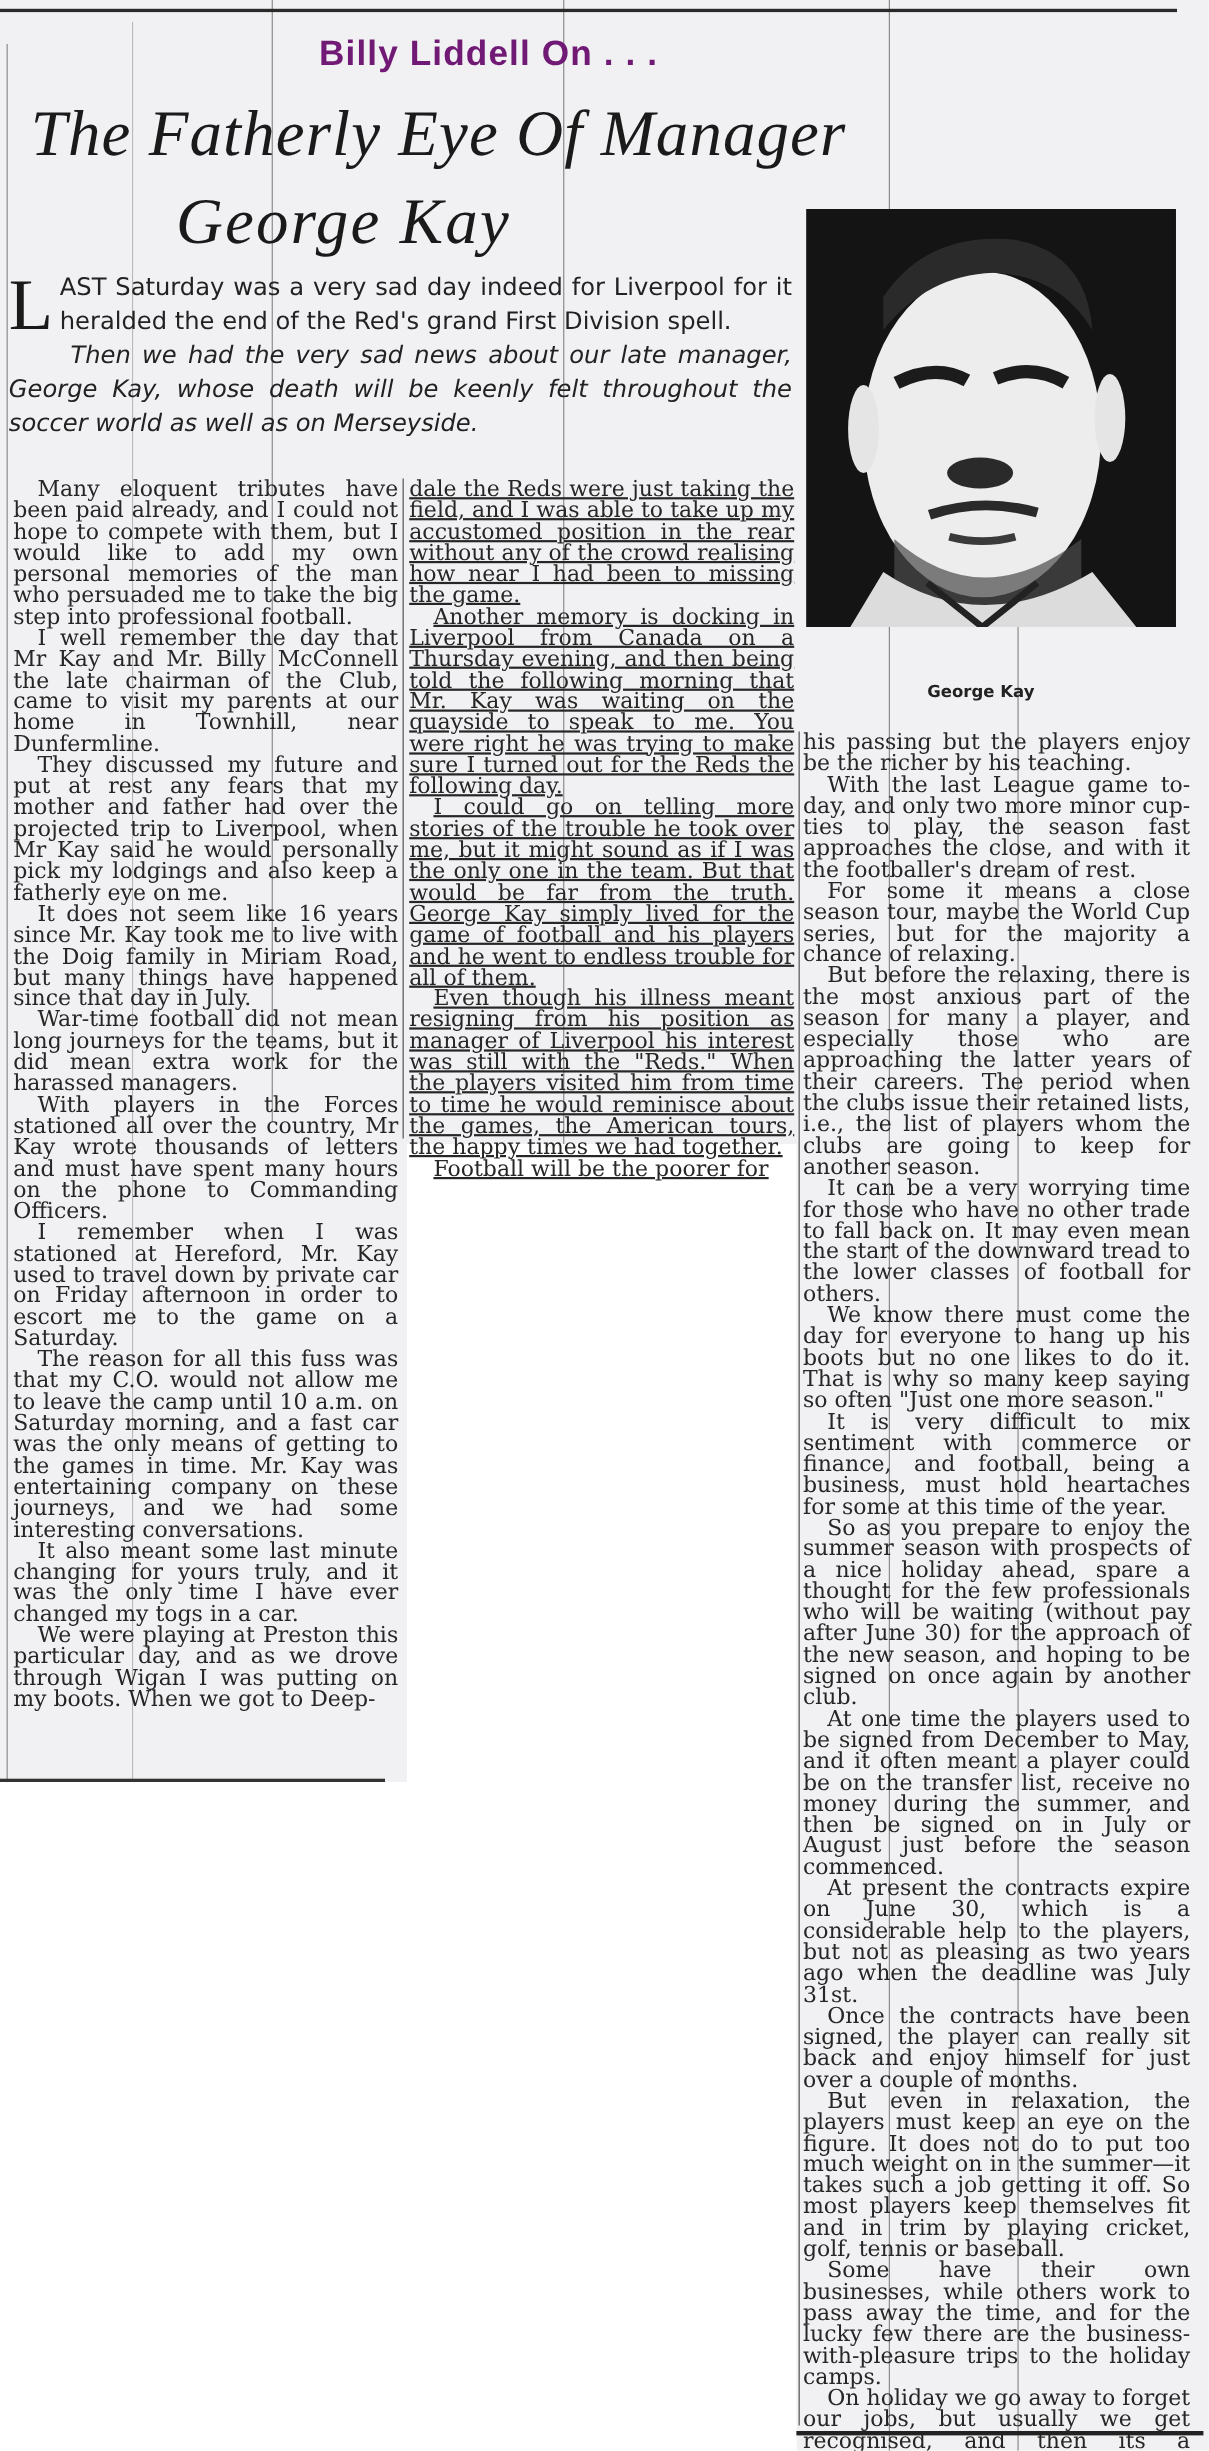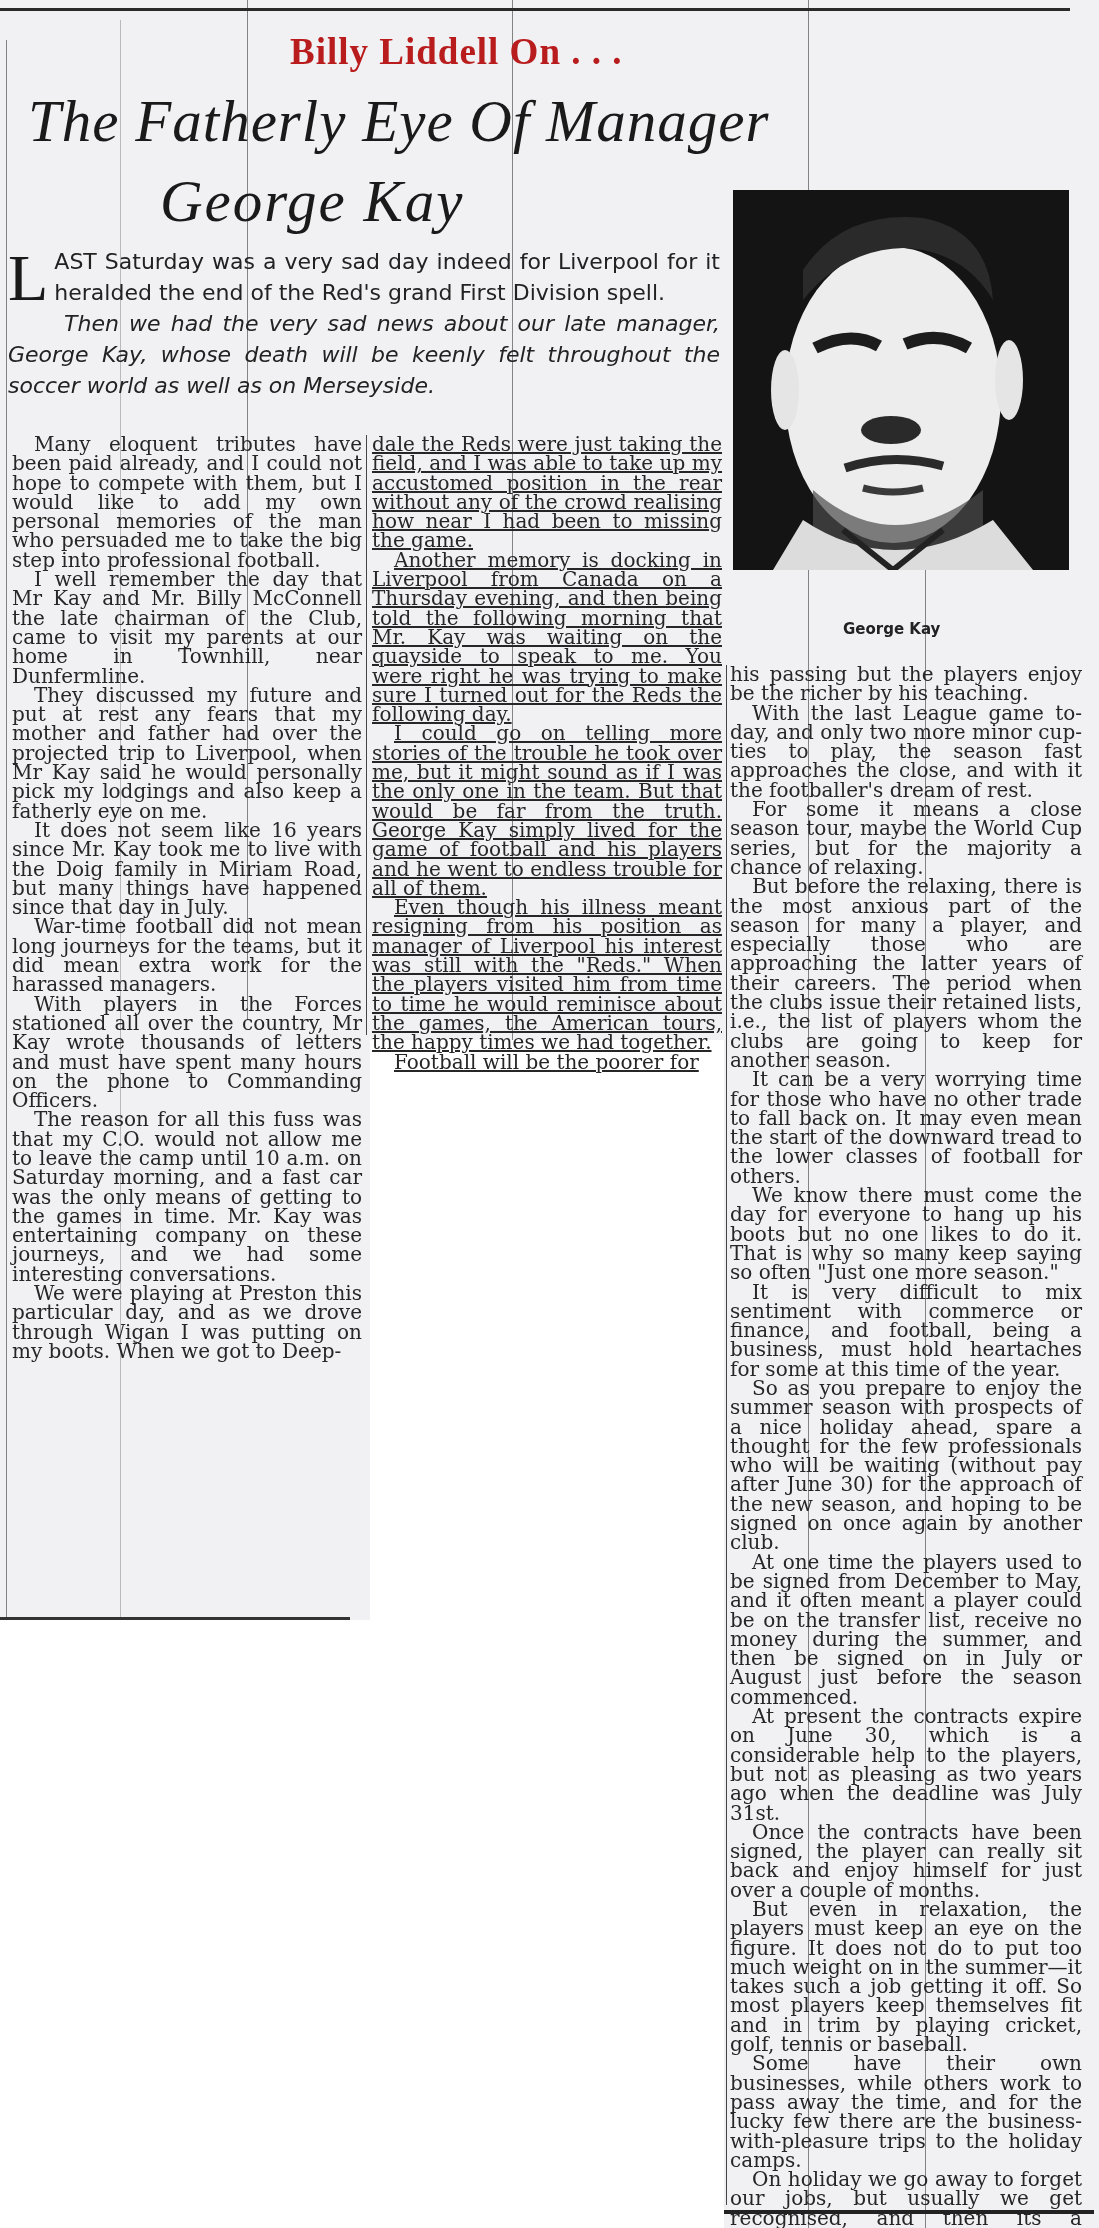--- a/index.html
+++ b/index.html
@@ -5,22 +5,22 @@
     html, body { margin: 0; padding: 0; background: #ffffff; }
     body { width: 1099px; height: 2228px; position: relative; overflow: hidden;
            font-family: "DejaVu Serif", serif; color: #1b1b1b; }
     .clip { position: absolute; background: #f1f0f2; }
     .clip-top { left: 0; top: 0; width: 1099px; height: 1040px; }
     .clip-left { left: 0; top: 1040px; width: 370px; height: 580px; }
     .clip-right { left: 724px; top: 1040px; width: 375px; height: 1188px; }
     .white-hole { position: absolute; left: 370px; top: 1040px; width: 354px; height: 1188px; background: #fff; }
     .top-rule { position: absolute; left: 0; top: 8px; width: 1070px; height: 3px; background: #2a2a2a; }
     .fold { position: absolute; width: 1px; background: rgba(40,40,40,0.55); }
-    .kicker { position: absolute; left: 290px; top: 30px; font-family: Liberation Serif, serif;
-              font-weight: bold; font-size: 37px; letter-spacing: 1px; color: #b91c1c; }
+    .kicker { position: absolute; left: 290px; top: 30px; font-family: Liberation Sans, sans-serif;
+              font-weight: bold; font-size: 32px; letter-spacing: 1px; color: #701a75; }
     .headline { position: absolute; font-family: "Liberation Serif", serif; font-style: italic;
                 font-size: 59px; color: #1a1a1a; line-height: 1; }
     .h1 { left: 28px; top: 92px; letter-spacing: 1px; }
     .h2 { left: 160px; top: 172px; letter-spacing: 2px; }
     .lede { position: absolute; left: 8px; top: 246px; width: 712px;
             font-family: "DejaVu Sans", sans-serif; font-size: 22px; line-height: 31px; color: #222; }
     .lede p { margin: 0; text-align: justify; }
     .dropcap { float: left; font-family: "Liberation Serif", serif; font-size: 66px; line-height: 56px;
                margin: 4px 6px 0 0; color: #1a1a1a; }
     .lede .italic { font-style: italic; text-indent: 56px; }
@@ -85,21 +85,23 @@
 </div>
 <div class="caption">George Kay</div>
 
 <div class="col col-1">
   <p>Many eloquent tributes have been paid already, and I could not hope to compete with them, but I would like to add my own personal memories of the man who persuaded me to take the big step into professional football.</p>
   <p>I well remember the day that Mr Kay and Mr. Billy McConnell the late chairman of the Club, came to visit my parents at our home in Townhill, near Dunfermline.</p>
   <p>They discussed my future and put at rest any fears that my mother and father had over the projected trip to Liverpool, when Mr Kay said he would personally pick my lodgings and also keep a fatherly eye on me.</p>
   <p>It does not seem like 16 years since Mr. Kay took me to live with the Doig family in Miriam Road, but many things have happened since that day in July.</p>
   <p>War-time football did not mean long journeys for the teams, but it did mean extra work for the harassed managers.</p>
   <p>With players in the Forces stationed all over the country, Mr Kay wrote thousands of letters and must have spent many hours on the phone to Commanding Officers.</p>
+  <p>I remember when I was stationed at Hereford, Mr. Kay used to travel down by private car on Friday afternoon in order to escort me to the game on a Saturday.</p>
   <p>The reason for all this fuss was that my C.O. would not allow me to leave the camp until 10 a.m. on Saturday morning, and a fast car was the only means of getting to the games in time. Mr. Kay was entertaining company on these journeys, and we had some interesting conversations.</p>
+  <p>It also meant some last minute changing for yours truly, and it was the only time I have ever changed my togs in a car.</p>
   <p>We were playing at Preston this particular day, and as we drove through Wigan I was putting on my boots. When we got to Deep-</p>
 </div>
 
 <div class="col-rule" style="left:366px;top:435px;height:600px;"></div>
 
 <div class="col col-2">
   <p style="text-indent:0">dale the Reds were just taking the field, and I was able to take up my accustomed position in the rear without any of the crowd realising how near I had been to missing the game.</p>
   <p>Another memory is docking in Liverpool from Canada on a Thursday evening, and then being told the following morning that Mr. Kay was waiting on the quayside to speak to me. You were right he was trying to make sure I turned out for the Reds the following day.</p>
   <p>I could go on telling more stories of the trouble he took over me, but it might sound as if I was the only one in the team. But that would be far from the truth. George Kay simply lived for the game of football and his players and he went to endless trouble for all of them.</p>
   <p>Even though his illness meant resigning from his position as manager of Liverpool his interest was still with the "Reds." When the players visited him from time to time he would reminisce about the games, the American tours, the happy times we had together.</p>

